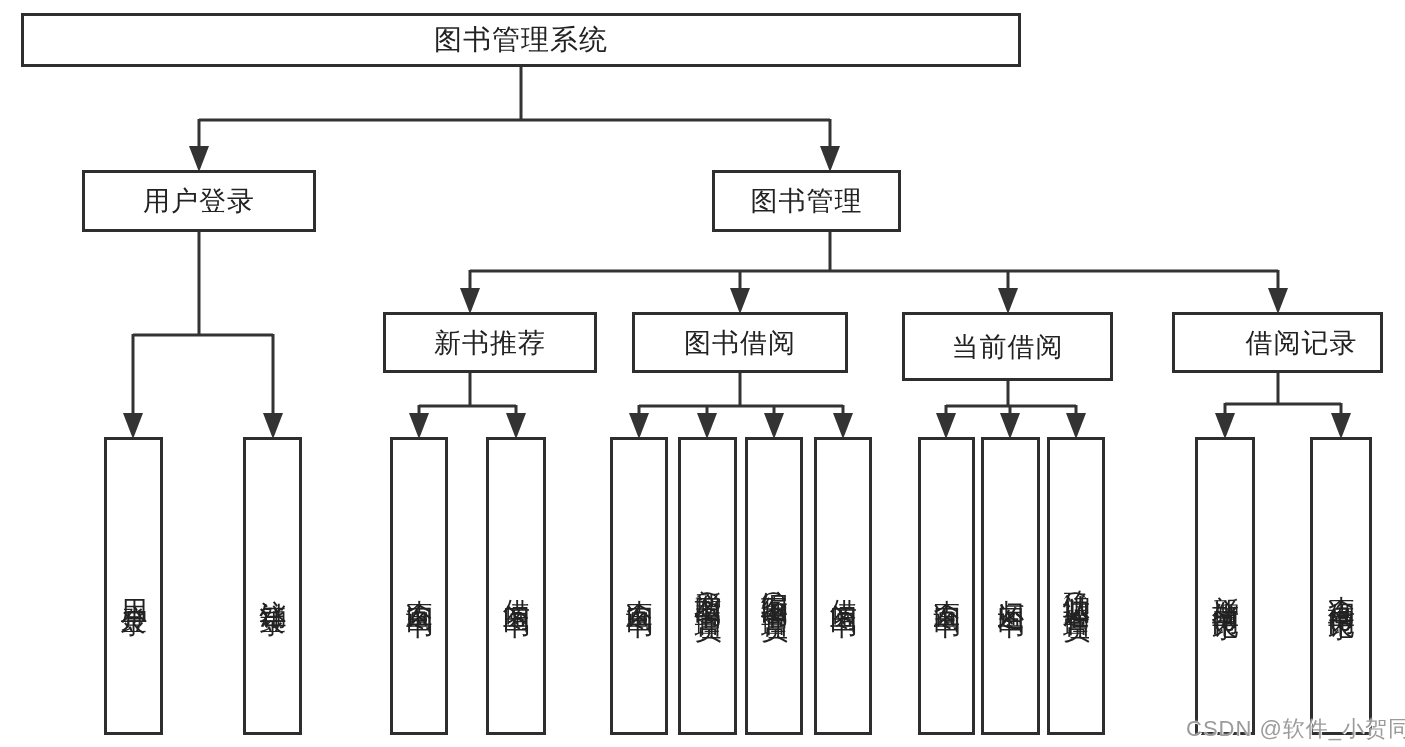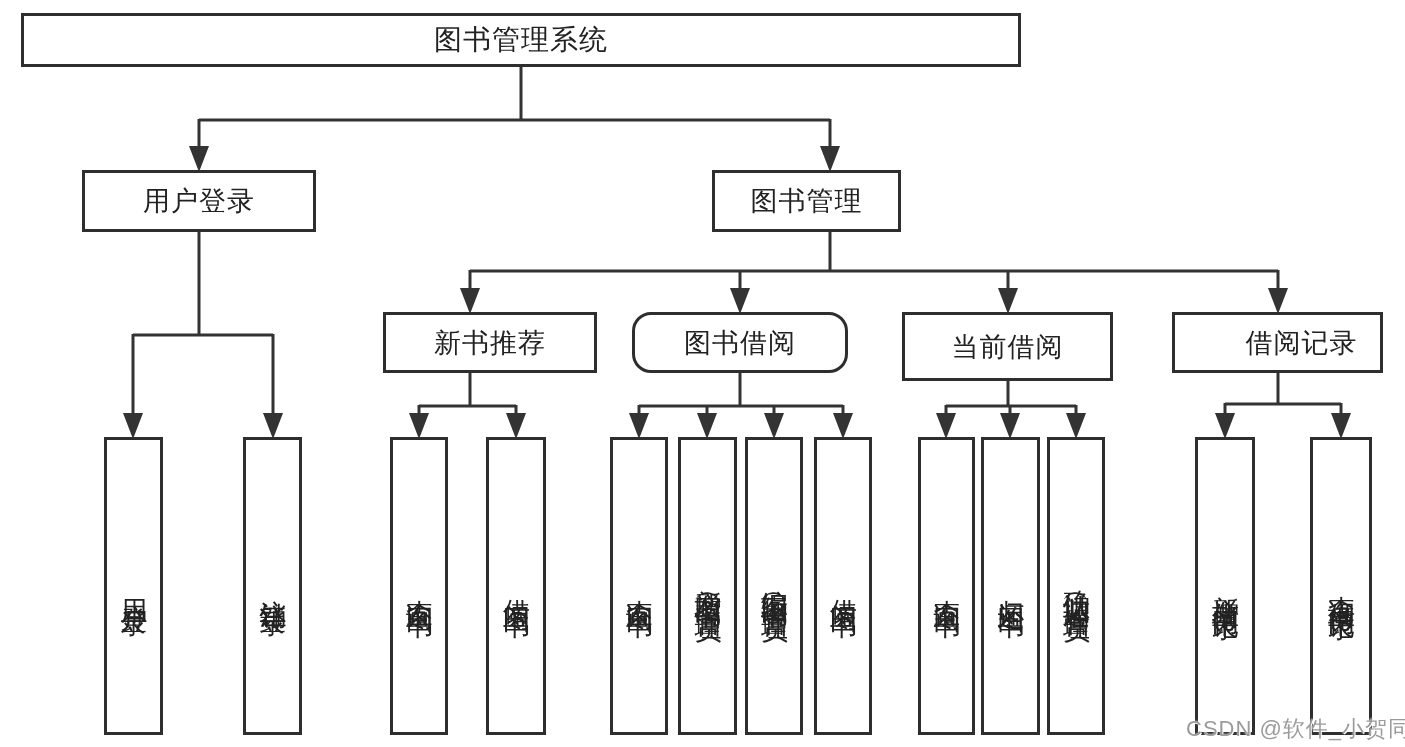--- a/index.html
+++ b/index.html
@@ -151,21 +151,21 @@
   <div class="node" style="left:82px; top:170px; width:234px; height:62px;">
     <span class="label">用户登录</span>
   </div>
   <div class="node" style="left:712px; top:170px; width:189px; height:62px;">
     <span class="label">图书管理</span>
   </div>
 
   <div class="node" style="left:363px; top:312px; width:214px; height:61px;margin-left:20px;">
     <span class="label">新书推荐</span>
   </div>
-  <div class="node" style="left:632px; top:312px; width:216px; height:61px;border-radius:19px;">
+  <div class="node" style="left:632px; top:312px; width:216px; height:61px;">
     <span class="label">图书借阅</span>
   </div>
   <div class="node" style="left:902px; top:312px; width:211px; height:69px;">
     <span class="label">当前借阅</span>
   </div>
   <div class="node" style="left:1172px; top:312px; width:211px; height:61px;padding-left:48px;">
     <span class="label">借阅记录</span>
   </div>
 
   <div class="node leaf" style="left:104px; top:437px; width:59px; height:298px;">

